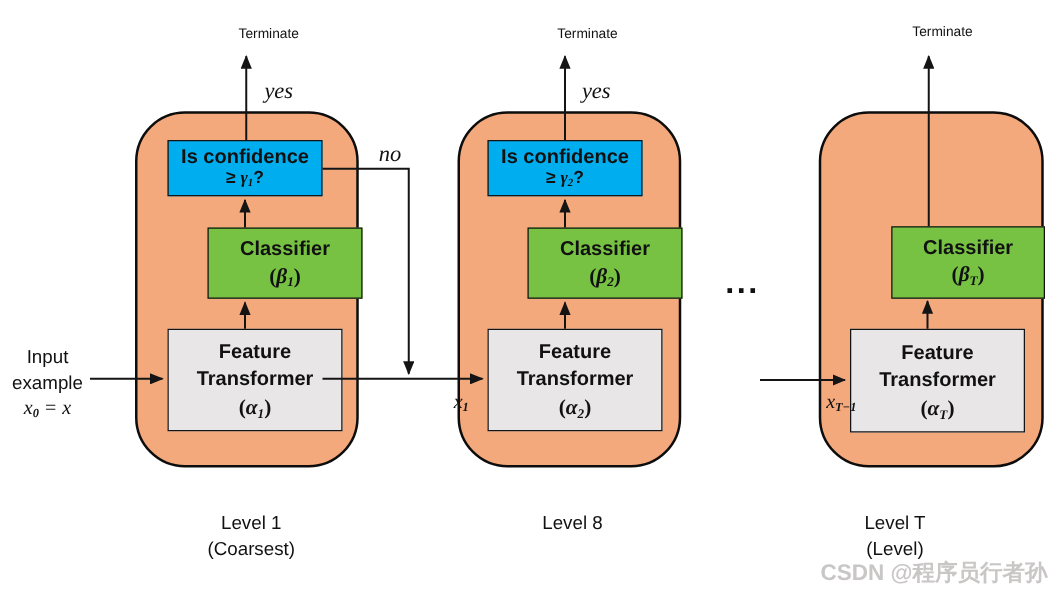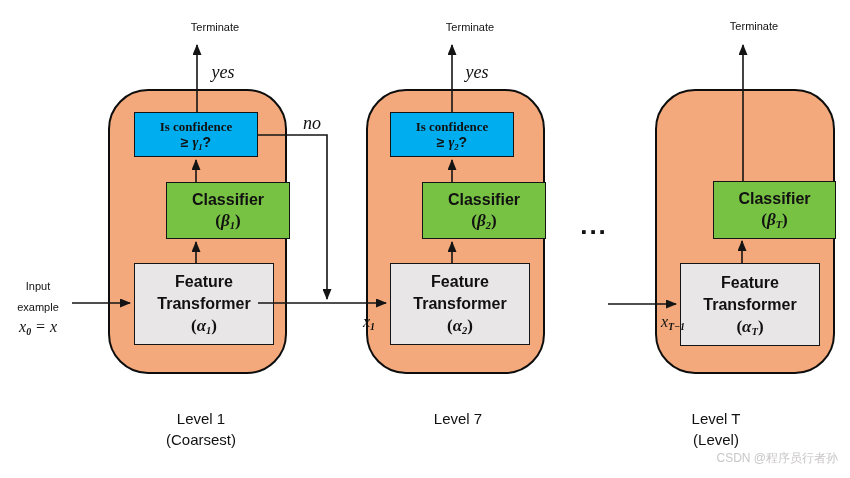--- a/index.html
+++ b/index.html
@@ -27,38 +27,38 @@
   #blue2{left:390px;top:112px}
   .greenbox{background:var(--green,#77C143);width:124px;height:57px;margin-left:32px;}
   #green1{left:134px;top:182px}
   #green2{left:390px;top:182px}
   #green3{left:681px;top:181px;width:123px;height:58px}
   .graybox{background:var(--graybox,#E8E6E6);width:140px;height:82px;}
   #gray1{left:134px;top:263px}
   #gray2{left:390px;top:263px}
   #gray3{left:680px;top:263px;height:83px}
   
-  .conf-l1{font-weight:bold;font-size:13px;line-height:15px;font-family:Liberation Serif, serif;}
+  .conf-l1{font-weight:bold;font-size:16px;line-height:15px;}
   .conf-l2{font-weight:bold;font-size:14px;line-height:17px;}
   .box-title{font-weight:bold;font-size:16px;line-height:20px;}
   .ft-line{font-weight:bold;font-size:16px;line-height:22px;}
   .param{font-weight:bold;font-size:17px;line-height:22px;font-family:"Liberation Serif",serif;}
   .gk{font-family:"Liberation Serif",serif;font-style:italic;font-weight:bold;}
   sub.msub{font-size:0.62em;font-style:italic;font-family:"Liberation Serif",serif;font-weight:bold;vertical-align:-0.3em;line-height:0;}
   
   .lab{position:absolute;transform:translateX(-50%);white-space:nowrap;z-index:6;}
   .sans15{font-size:11px;line-height:19px;margin-left:12px;}
   .mathlab{font-family:"Liberation Serif",serif;font-style:italic;font-size:18px;line-height:20px;}
   .mathsm{font-family:"Liberation Serif",serif;font-style:italic;font-size:16px;line-height:20px;margin-left:40px;}
   .caption{text-align:center;font-size:15px;line-height:21px;}
   .inputblk{position:absolute;left:2px;top:276px;width:72px;text-align:center;z-index:6;}
-  .inputblk .tline{font-size:11px;line-height:20.5px;}
+  .inputblk .tline{font-size:15px;line-height:20.5px;}
   .inputblk .mline{font-family:"Liberation Serif",serif;font-style:italic;font-size:16px;line-height:20.5px;}
   #dots{position:absolute;left:594px;top:212px;transform:translateX(-50%);font-weight:900;font-size:26px;line-height:26px;letter-spacing:2px;z-index:6;}
-  #wm{position:absolute;right:12px;top:447px;font-size:12px;line-height:22px;color:var(--wm,#C9C6C6);z-index:6;white-space:nowrap;}
+  #wm{position:absolute;right:12px;top:447px;font-size:18px;line-height:22px;color:var(--wm,#C9C6C6);z-index:6;white-space:nowrap;font-weight:bold;}
   #wires{position:absolute;left:0;top:0;z-index:4;pointer-events:none;}
 </style>
 </head>
 <body>
 
 <div id="stage" style="--orange: #F3A97B; --blue: #00AEEF; --green: #77C143; --graybox: #E8E6E6; --wm: #C9C6C6;">
 
   <div class="lvl" id="lvl1"></div>
   <div class="lvl" id="lvl2"></div>
   <div class="lvl" id="lvl3"></div>
@@ -140,21 +140,21 @@
   <div class="lab mathsm" style="left:329px;top:312px;"><span>x</span><sub class="msub">1</sub></div>
   <div class="lab mathsm" style="left:633px;top:312px;"><span>x</span><sub class="msub">T−1</sub></div>
 
   <div id="dots">...</div>
 
   <div class="lab caption" style="left:201px;top:408px;">
     <div>Level 1</div>
     <div>(Coarsest)</div>
   </div>
   <div class="lab caption" style="left:458px;top:408px;">
-    <div>Level 7</div>
+    <div>Level 8</div>
   </div>
   <div class="lab caption" style="left:716px;top:408px;">
     <div>Level T</div>
     <div>(Level)</div>
   </div>
 
   <div id="wm">CSDN @程序员行者孙</div>
 
 </div>
 

